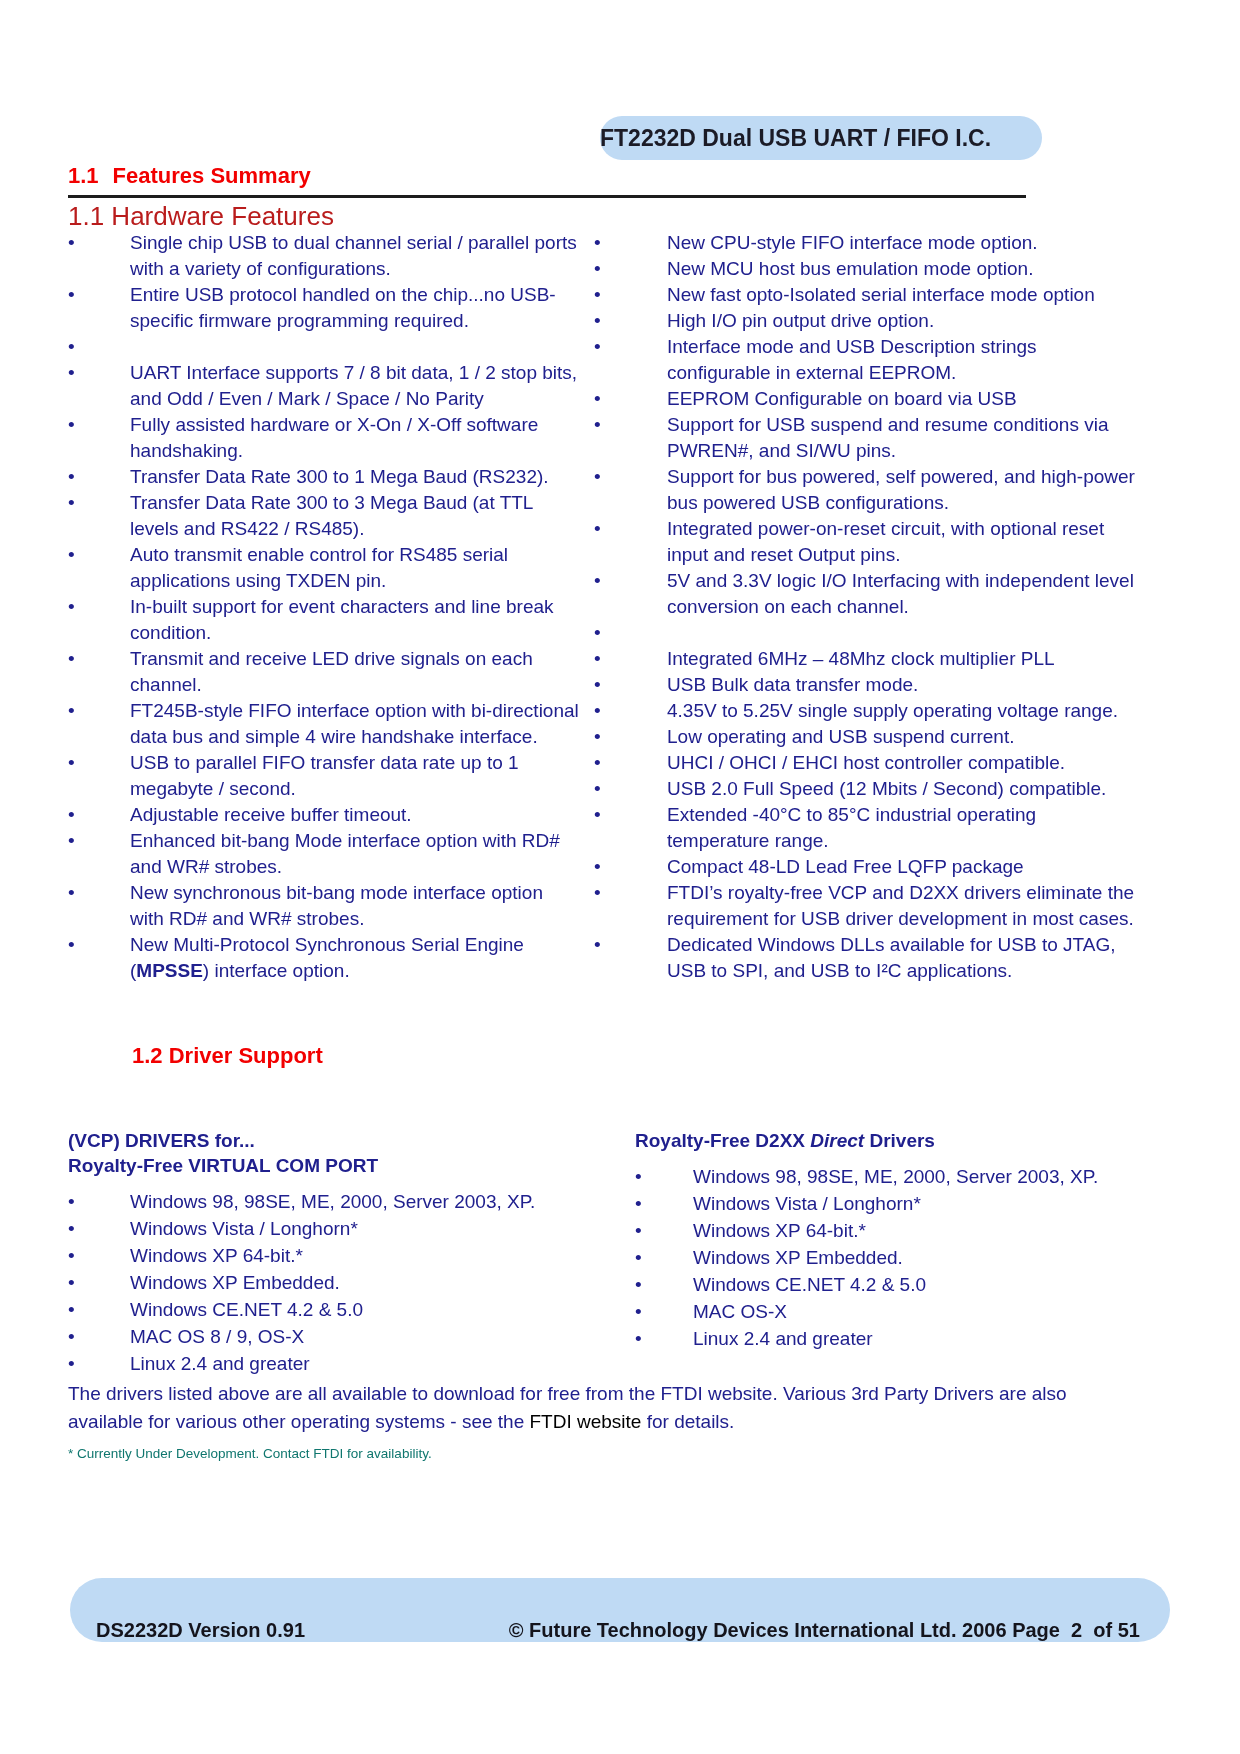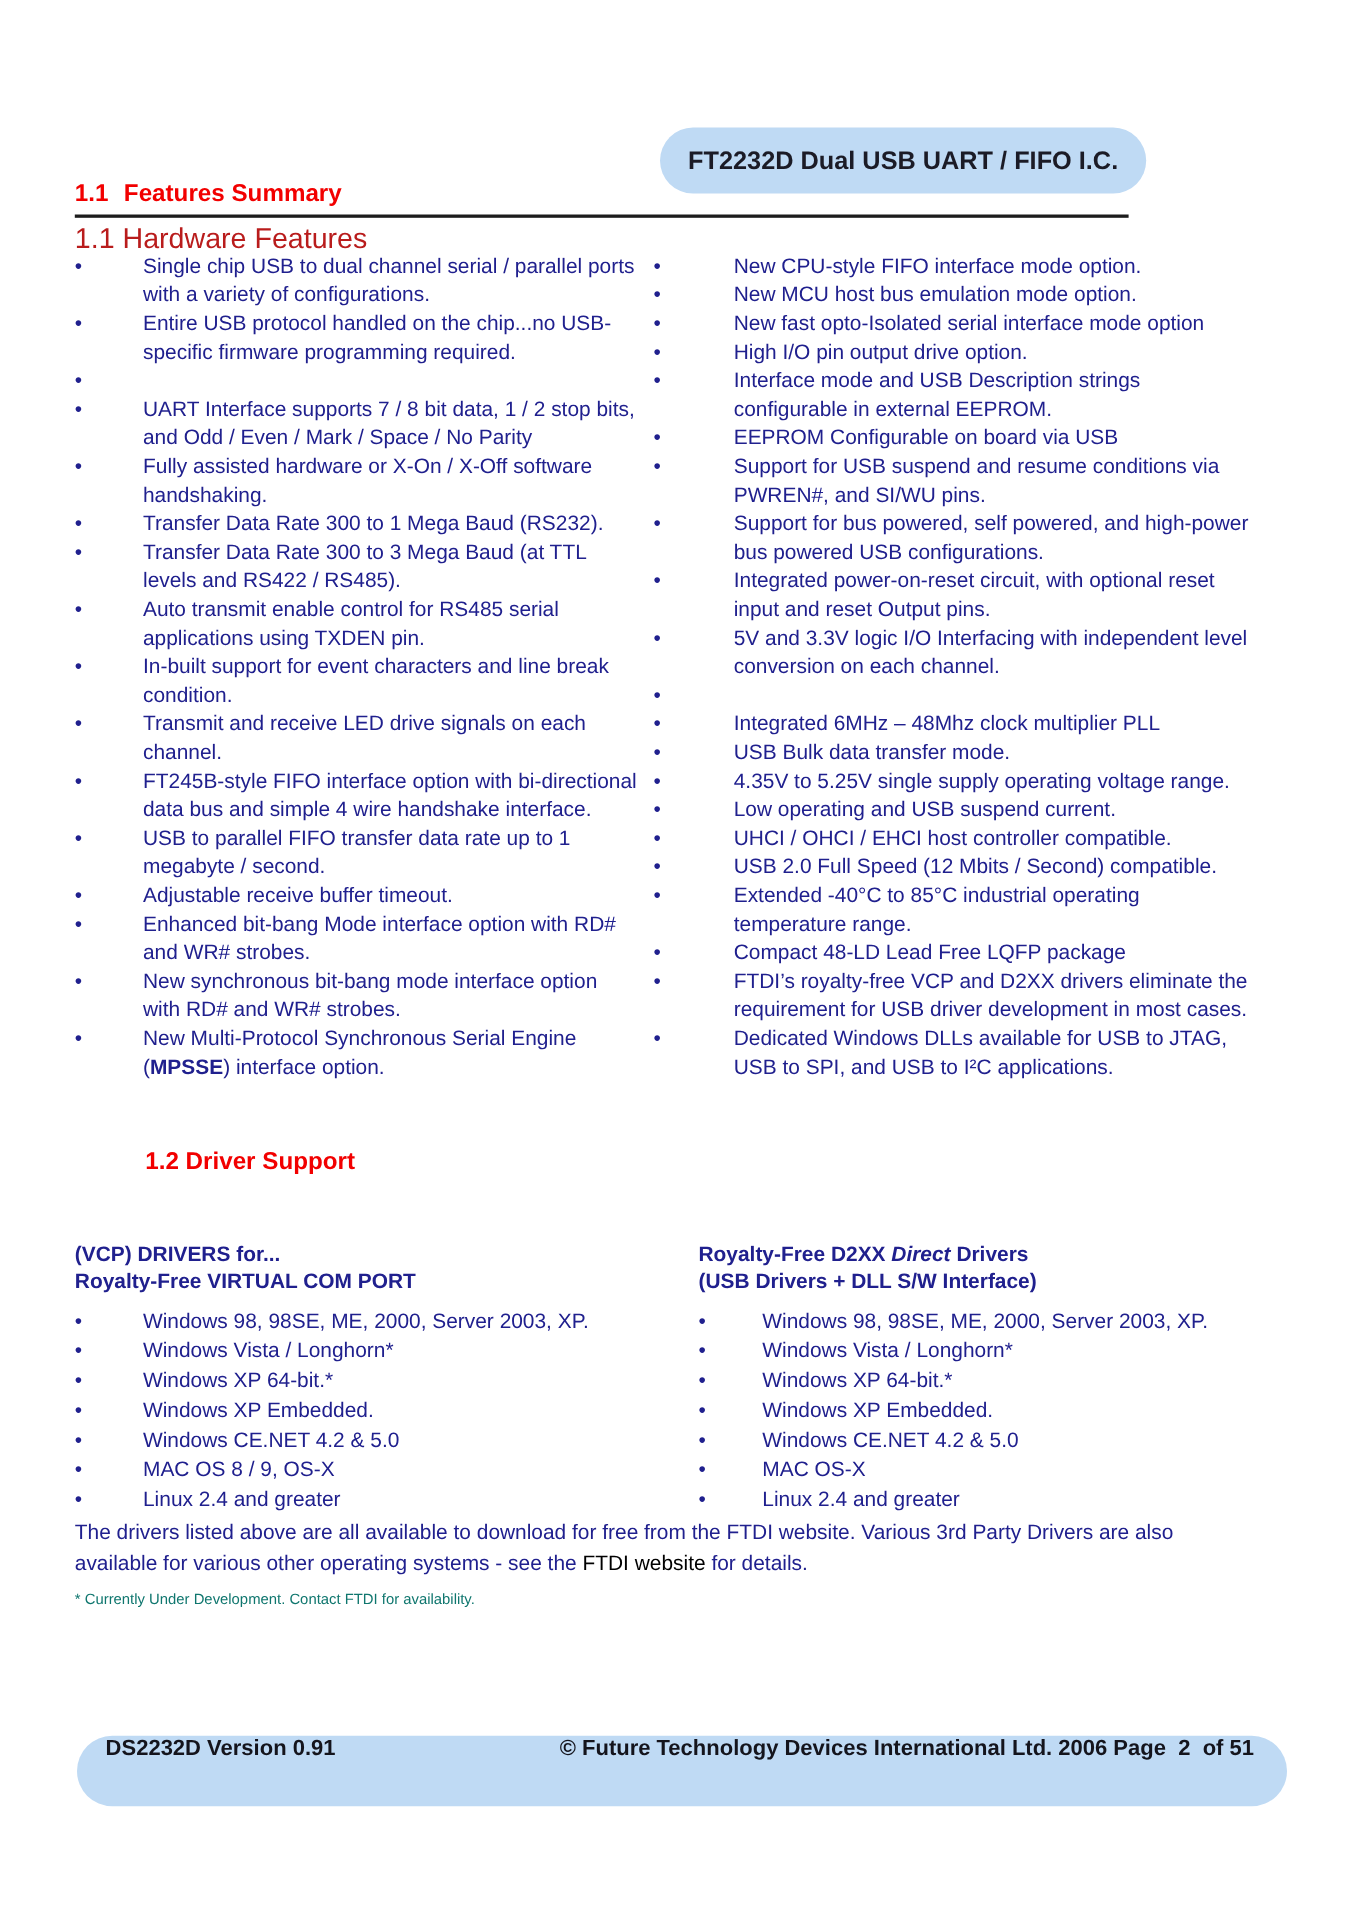--- a/index.html
+++ b/index.html
@@ -1,20 +1,20 @@
 <!DOCTYPE html>
 <html><head>
 <meta charset="utf-8">
 <style>
   html,body{margin:0;padding:0;background:#ffffff;}
   .page{position:relative;width:1240px;height:1754px;background:#ffffff;
         font-family:"Liberation Sans",sans-serif;overflow:hidden;}
 
-  .pill{position:absolute;left:600px;top:116px;width:442px;height:60px;
-        background:#bfdaf4;border-radius:30px;display:flex;align-items:center;justify-content:center;}
+  .pill{position:absolute;left:600px;top:116px;width:442px;height:44px;
+        background:#bfdaf4;border-radius:30px;display:flex;align-items:center;}
   .pill span{font-size:23px;font-weight:bold;color:#1b1b26;}
 
   .h1row{position:absolute;left:68px;top:163px;width:958px;display:flex;gap:14px;
          border-bottom:3px solid #1c1c1c;padding-bottom:6px;
          color:#f20000;font-size:22px;font-weight:bold;}
   .h2{position:absolute;left:68px;top:201px;color:#b91c1c;font-size:26px;font-weight:normal;}
   .h3{position:absolute;left:132px;top:1043px;color:#f20000;font-size:22px;font-weight:bold;}
 
   .cols{position:absolute;left:68px;top:230px;width:1110px;display:flex;}
   .col-left{width:512px;}
@@ -33,21 +33,21 @@
   .dcols ul.blist{margin-top:10px;}
   .dcols ul.blist li{line-height:27px;}
   .dcol-right .bullet{flex:0 0 58px;}
 
   .para{position:absolute;left:68px;top:1380px;width:1024px;
         color:#20208e;font-size:19px;line-height:28px;}
   .para a{color:#000000;text-decoration:none;cursor:pointer;}
   .footnote{position:absolute;left:68px;top:1446px;color:#0f766e;font-size:13.5px;}
 
   .footer{position:absolute;left:70px;top:1578px;width:1100px;height:64px;
-          background:#bfdaf4;border-radius:32px;display:flex;align-items:flex-start;
+          background:#bfdaf4;border-radius:32px;display:flex;align-items:flex-end;
           font-weight:bold;font-size:20px;color:#14141c;}
   .footer .fl{margin-left:26px;}
   .footer .fr{margin-left:auto;margin-right:30px;white-space:pre;}
 </style>
 </head>
 <body>
 
 <div class="page">
 
   <div class="pill">
@@ -250,21 +250,20 @@
             <span class="btext">MAC OS 8 / 9, OS-X</span>
           </li>
           <li>
             <span class="bullet">•</span>
             <span class="btext">Linux 2.4 and greater</span>
           </li>
         </ul>
     </div>
     <div class="dcol-right">
       <div class="dhead">Royalty-Free D2XX <i>Direct</i> Drivers</div>
-      <div class="dhead">(USB Drivers + DLL S/W Interface)</div>
       <ul class="blist">
           <li>
             <span class="bullet">•</span>
             <span class="btext">Windows 98, 98SE, ME, 2000, Server 2003, XP.</span>
           </li>
           <li>
             <span class="bullet">•</span>
             <span class="btext">Windows Vista / Longhorn*</span>
           </li>
           <li>

